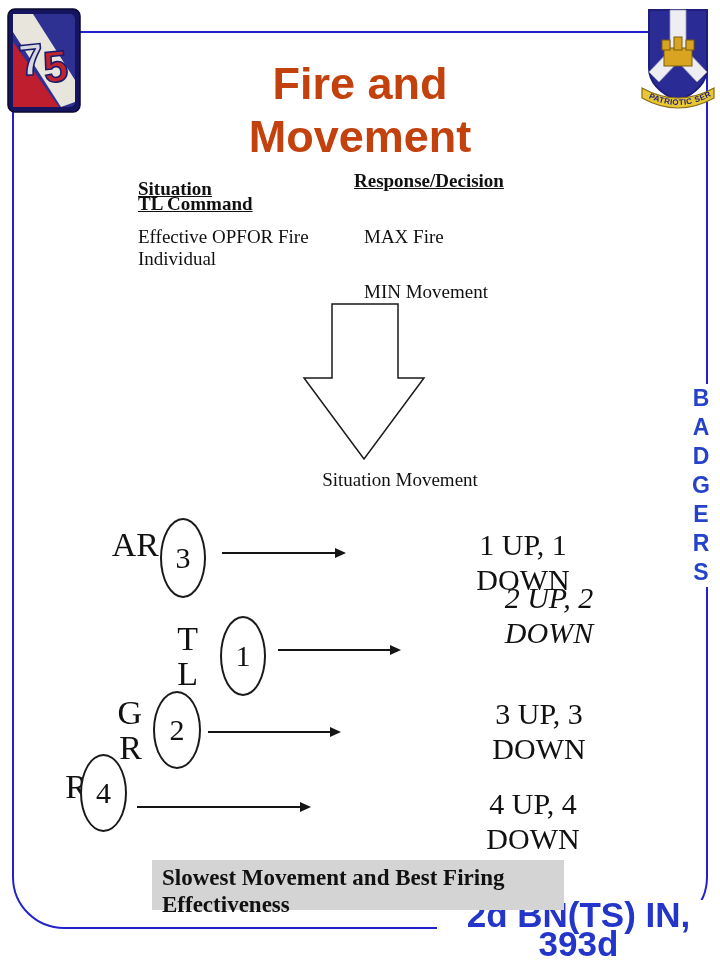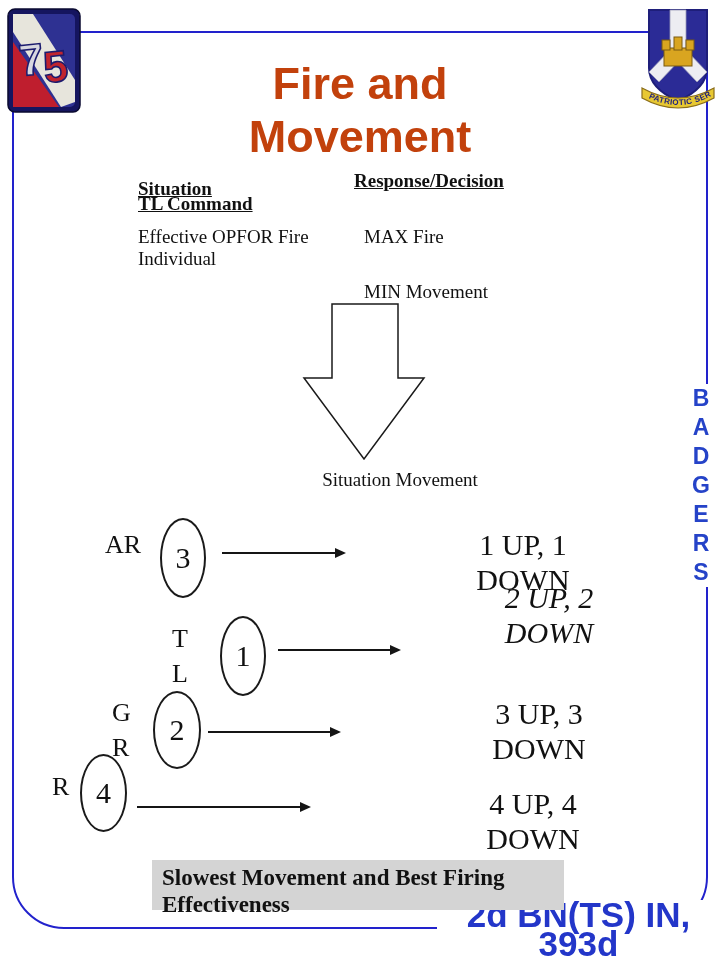--- a/index.html
+++ b/index.html
@@ -23,21 +23,21 @@
   .hdr{position:absolute;font-size:19px;font-weight:bold;text-decoration:underline;z-index:2;}
   .cell{position:absolute;font-size:19px;line-height:22px;z-index:2;}
   .h-sit{left:138px;top:170px;margin-top:8px;} .h-resp{left:354px;top:170px;} .h-tlcmd{left:138px;top:193px;}
   .c-sit1{left:138px;top:226px;width:230px;} .c-resp1{left:364px;top:226px;} .c-resp2{left:364px;top:281px;}
 
   .bigarrow{position:absolute;left:300px;top:302px;width:128px;height:160px;z-index:2;}
   .arrow-caption{position:absolute;left:300px;top:469px;width:200px;text-align:center;
                  font-size:19px;z-index:2;}
 
   
-  .row-label{position:absolute;font-size:26px;line-height:35px;text-align:left;z-index:2;}
+  .row-label{position:absolute;font-size:34px;line-height:35px;text-align:right;z-index:2;}
   .ellipse{position:absolute;border:2px solid #1a1a1a;border-radius:50%;
            display:flex;align-items:center;justify-content:center;
            font-size:30px;background:#fff;z-index:2;}
   .harrow{position:absolute;height:2px;background:#151515;z-index:2;}
   .harrow::after{content:'';position:absolute;right:-2px;top:-4px;width:0;height:0;
                  border-left:11px solid #151515;border-top:5px solid transparent;
                  border-bottom:5px solid transparent;}
   .result{position:absolute;font-size:30px;line-height:35px;text-align:center;z-index:2;}
 
   .lab1{left:105px;top:527px;width:54px;}

